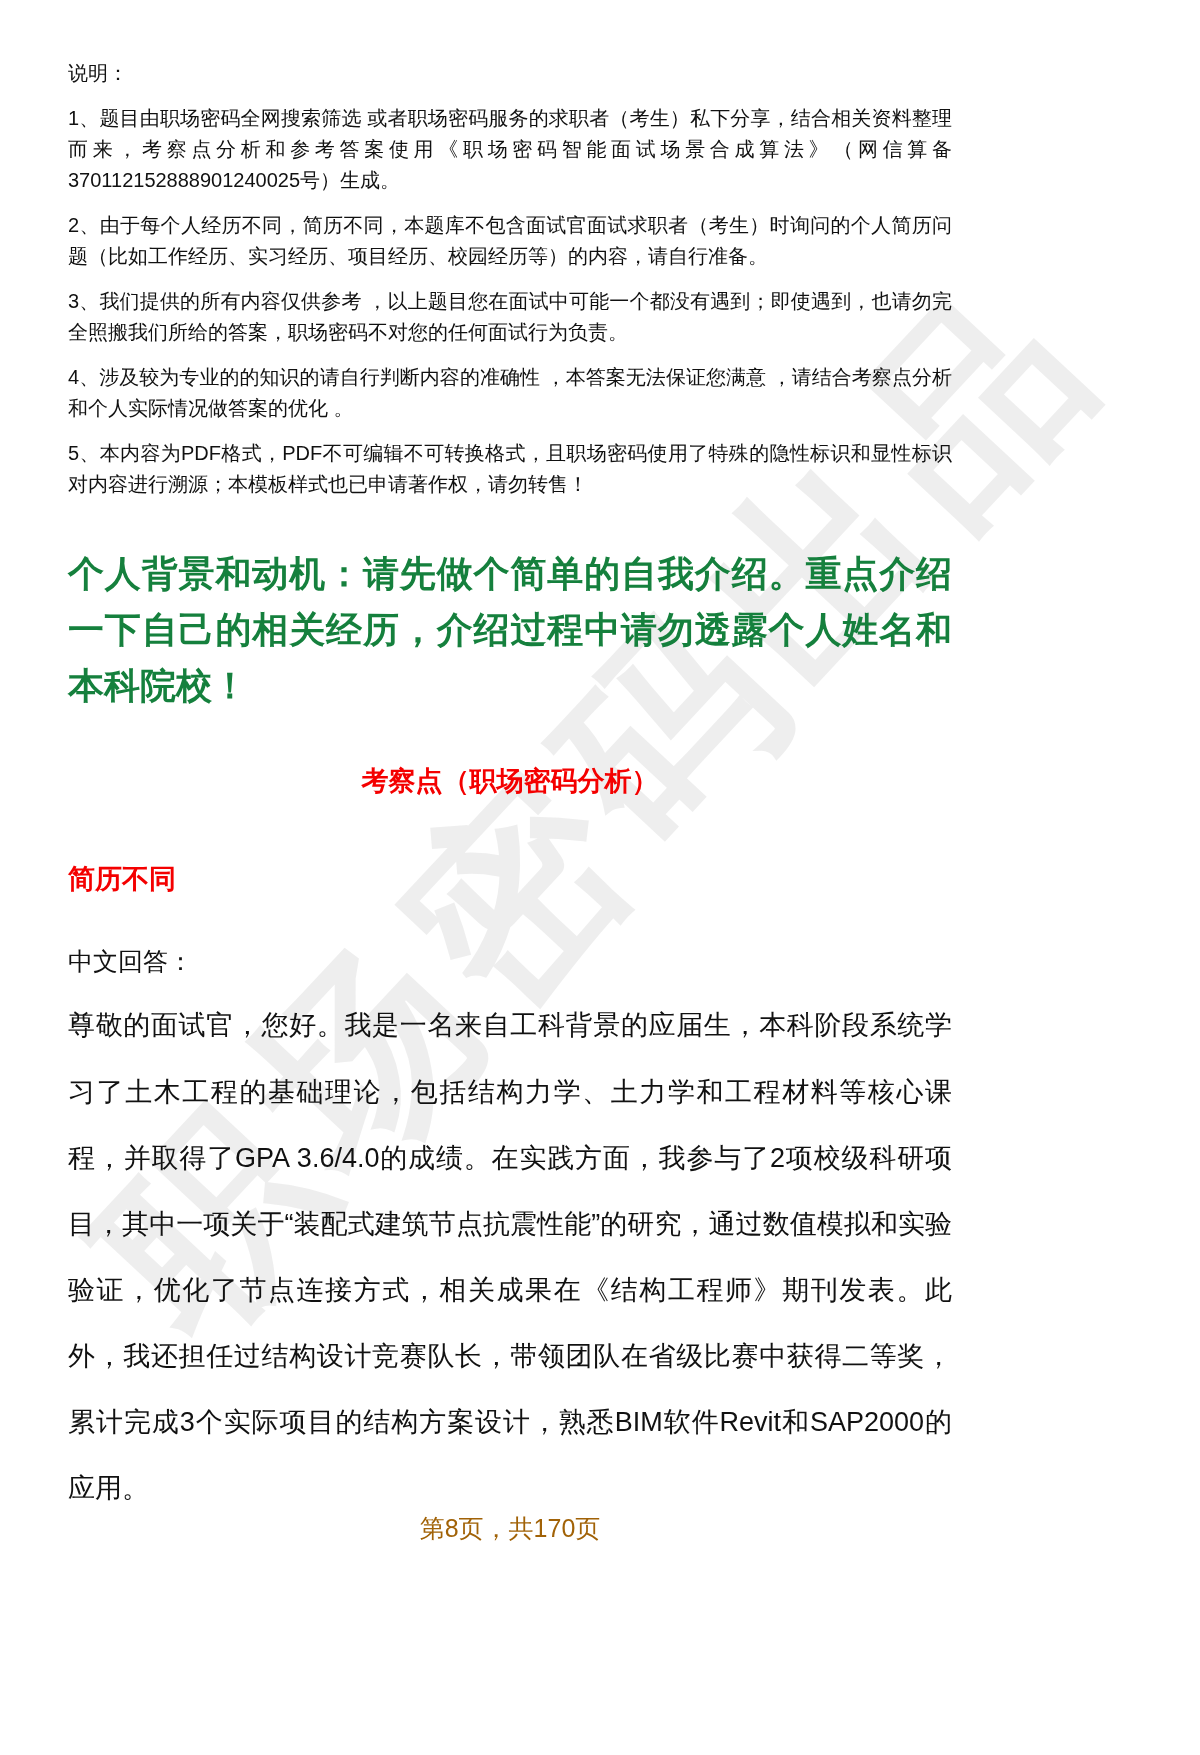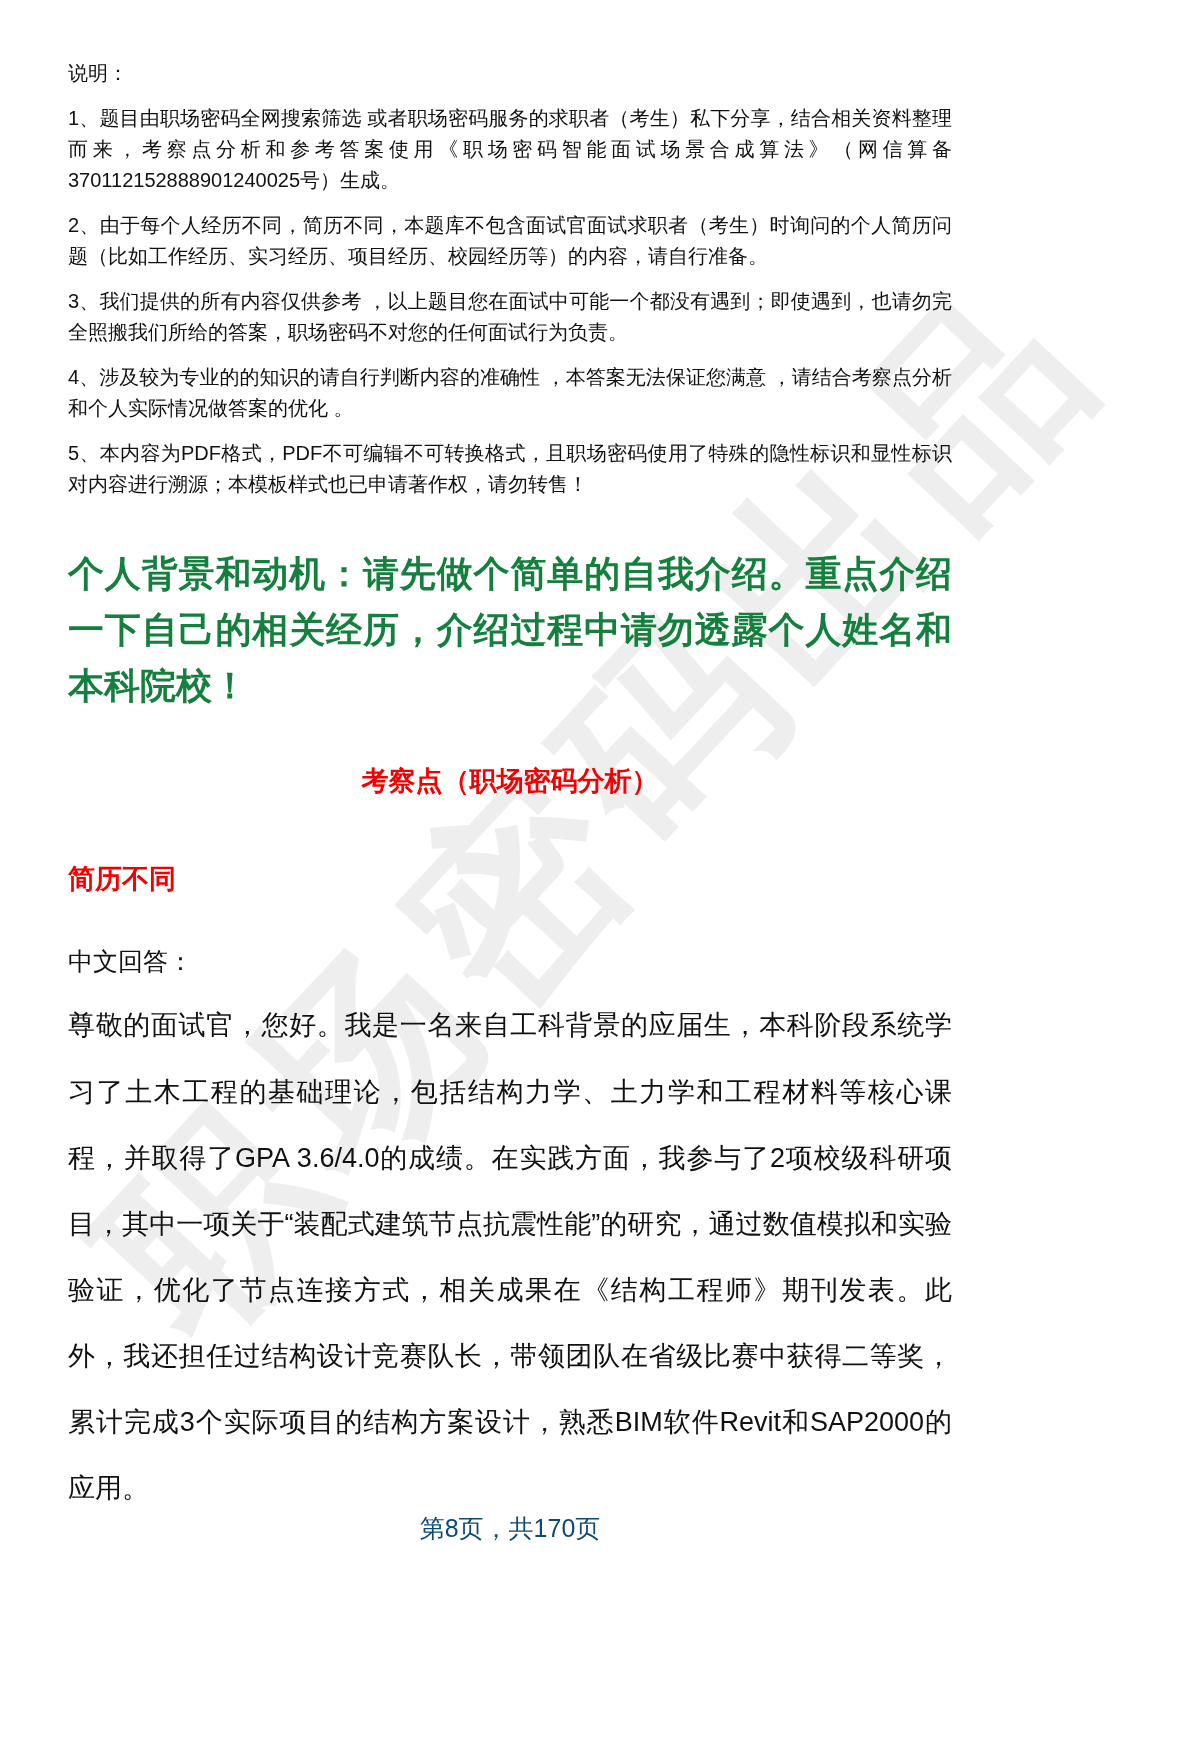--- a/index.html
+++ b/index.html
@@ -91,21 +91,21 @@
     line-height: 2.45;
     text-align: justify;
   }
   .page-footer {
     position: absolute;
     left: 0;
     right: 0;
     bottom: 210px;
     text-align: center;
     font-size: 25px;
-    color: #0c4a6e;
+    color: #a16207;
   }
 </style>
 </head>
 <body>
 
 <div class="watermark">职场密码出品</div>
 
 <div class="page">
 
   <div class="notice">

